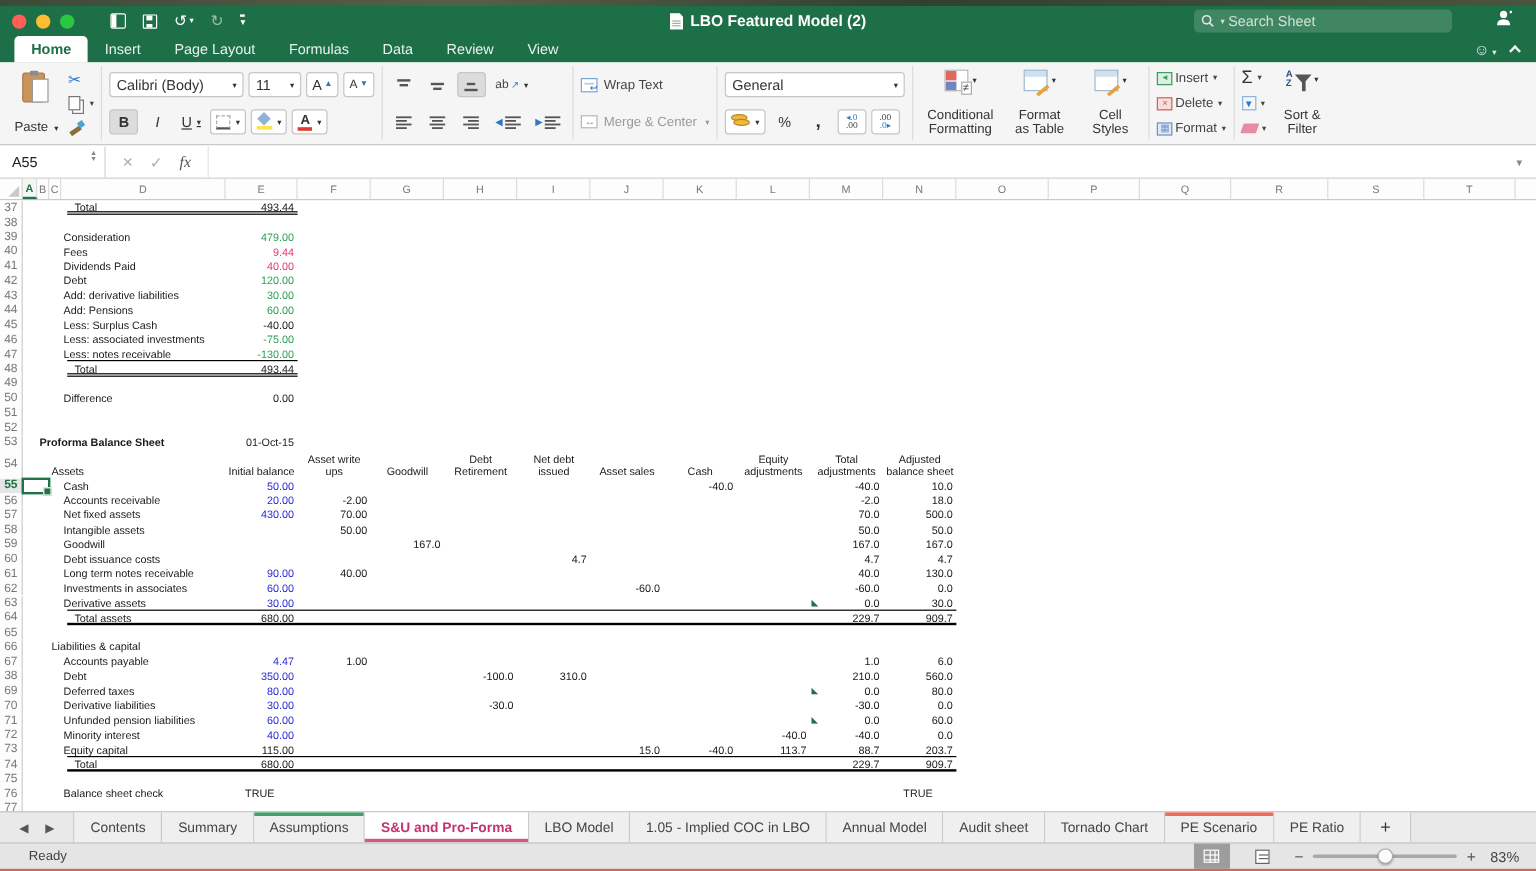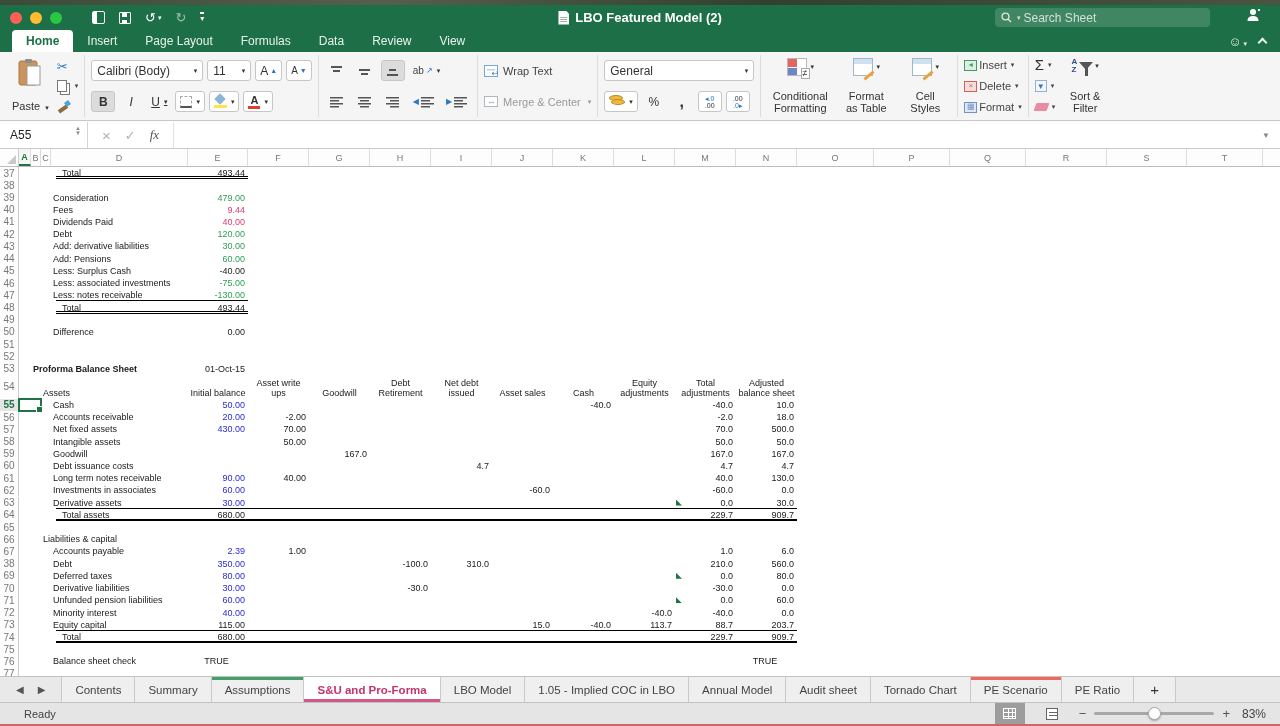--- a/index.html
+++ b/index.html
@@ -622,21 +622,21 @@
       <div class="cell lbl ind" style="left: 51px; top: 341.72px; height: 12.22px;">Total assets</div>
       <div class="cell " style="left: 188px; top: 341.72px; height: 12.22px; width: 60px;">680.00</div>
       <div class="cell " style="left: 675px; top: 341.72px; height: 12.22px; width: 61px;">229.7</div>
       <div class="cell " style="left: 736px; top: 341.72px; height: 12.22px; width: 61px;">909.7</div>
       <div class="bline" style="left: 56px; width: 741px; top: 351.94px; height: 2px;"></div>
       <div class="rowhdr" style="top: 353.94px; height: 12.22px;">65</div>
       <div class="rowhdr" style="top: 366.16px; height: 12.22px;">66</div>
       <div class="cell lbl" style="left: 41px; top: 366.16px; height: 12.22px;">Liabilities &amp; capital</div>
       <div class="rowhdr" style="top: 378.38px; height: 12.22px;">67</div>
       <div class="cell lbl" style="left: 51px; top: 378.38px; height: 12.22px;">Accounts payable</div>
-      <div class="cell b" style="left: 188px; top: 378.38px; height: 12.22px; width: 60px;">2.39</div>
+      <div class="cell b" style="left: 188px; top: 378.38px; height: 12.22px; width: 60px;">4.47</div>
       <div class="cell " style="left: 248px; top: 378.38px; height: 12.22px; width: 61px;">1.00</div>
       <div class="cell " style="left: 675px; top: 378.38px; height: 12.22px; width: 61px;">1.0</div>
       <div class="cell " style="left: 736px; top: 378.38px; height: 12.22px; width: 61px;">6.0</div>
       <div class="rowhdr" style="top: 390.6px; height: 12.22px;">38</div>
       <div class="cell lbl" style="left: 51px; top: 390.6px; height: 12.22px;">Debt</div>
       <div class="cell b" style="left: 188px; top: 390.6px; height: 12.22px; width: 60px;">350.00</div>
       <div class="cell " style="left: 370px; top: 390.6px; height: 12.22px; width: 61px;">-100.0</div>
       <div class="cell " style="left: 431px; top: 390.6px; height: 12.22px; width: 61px;">310.0</div>
       <div class="cell " style="left: 675px; top: 390.6px; height: 12.22px; width: 61px;">210.0</div>
       <div class="cell " style="left: 736px; top: 390.6px; height: 12.22px; width: 61px;">560.0</div>

